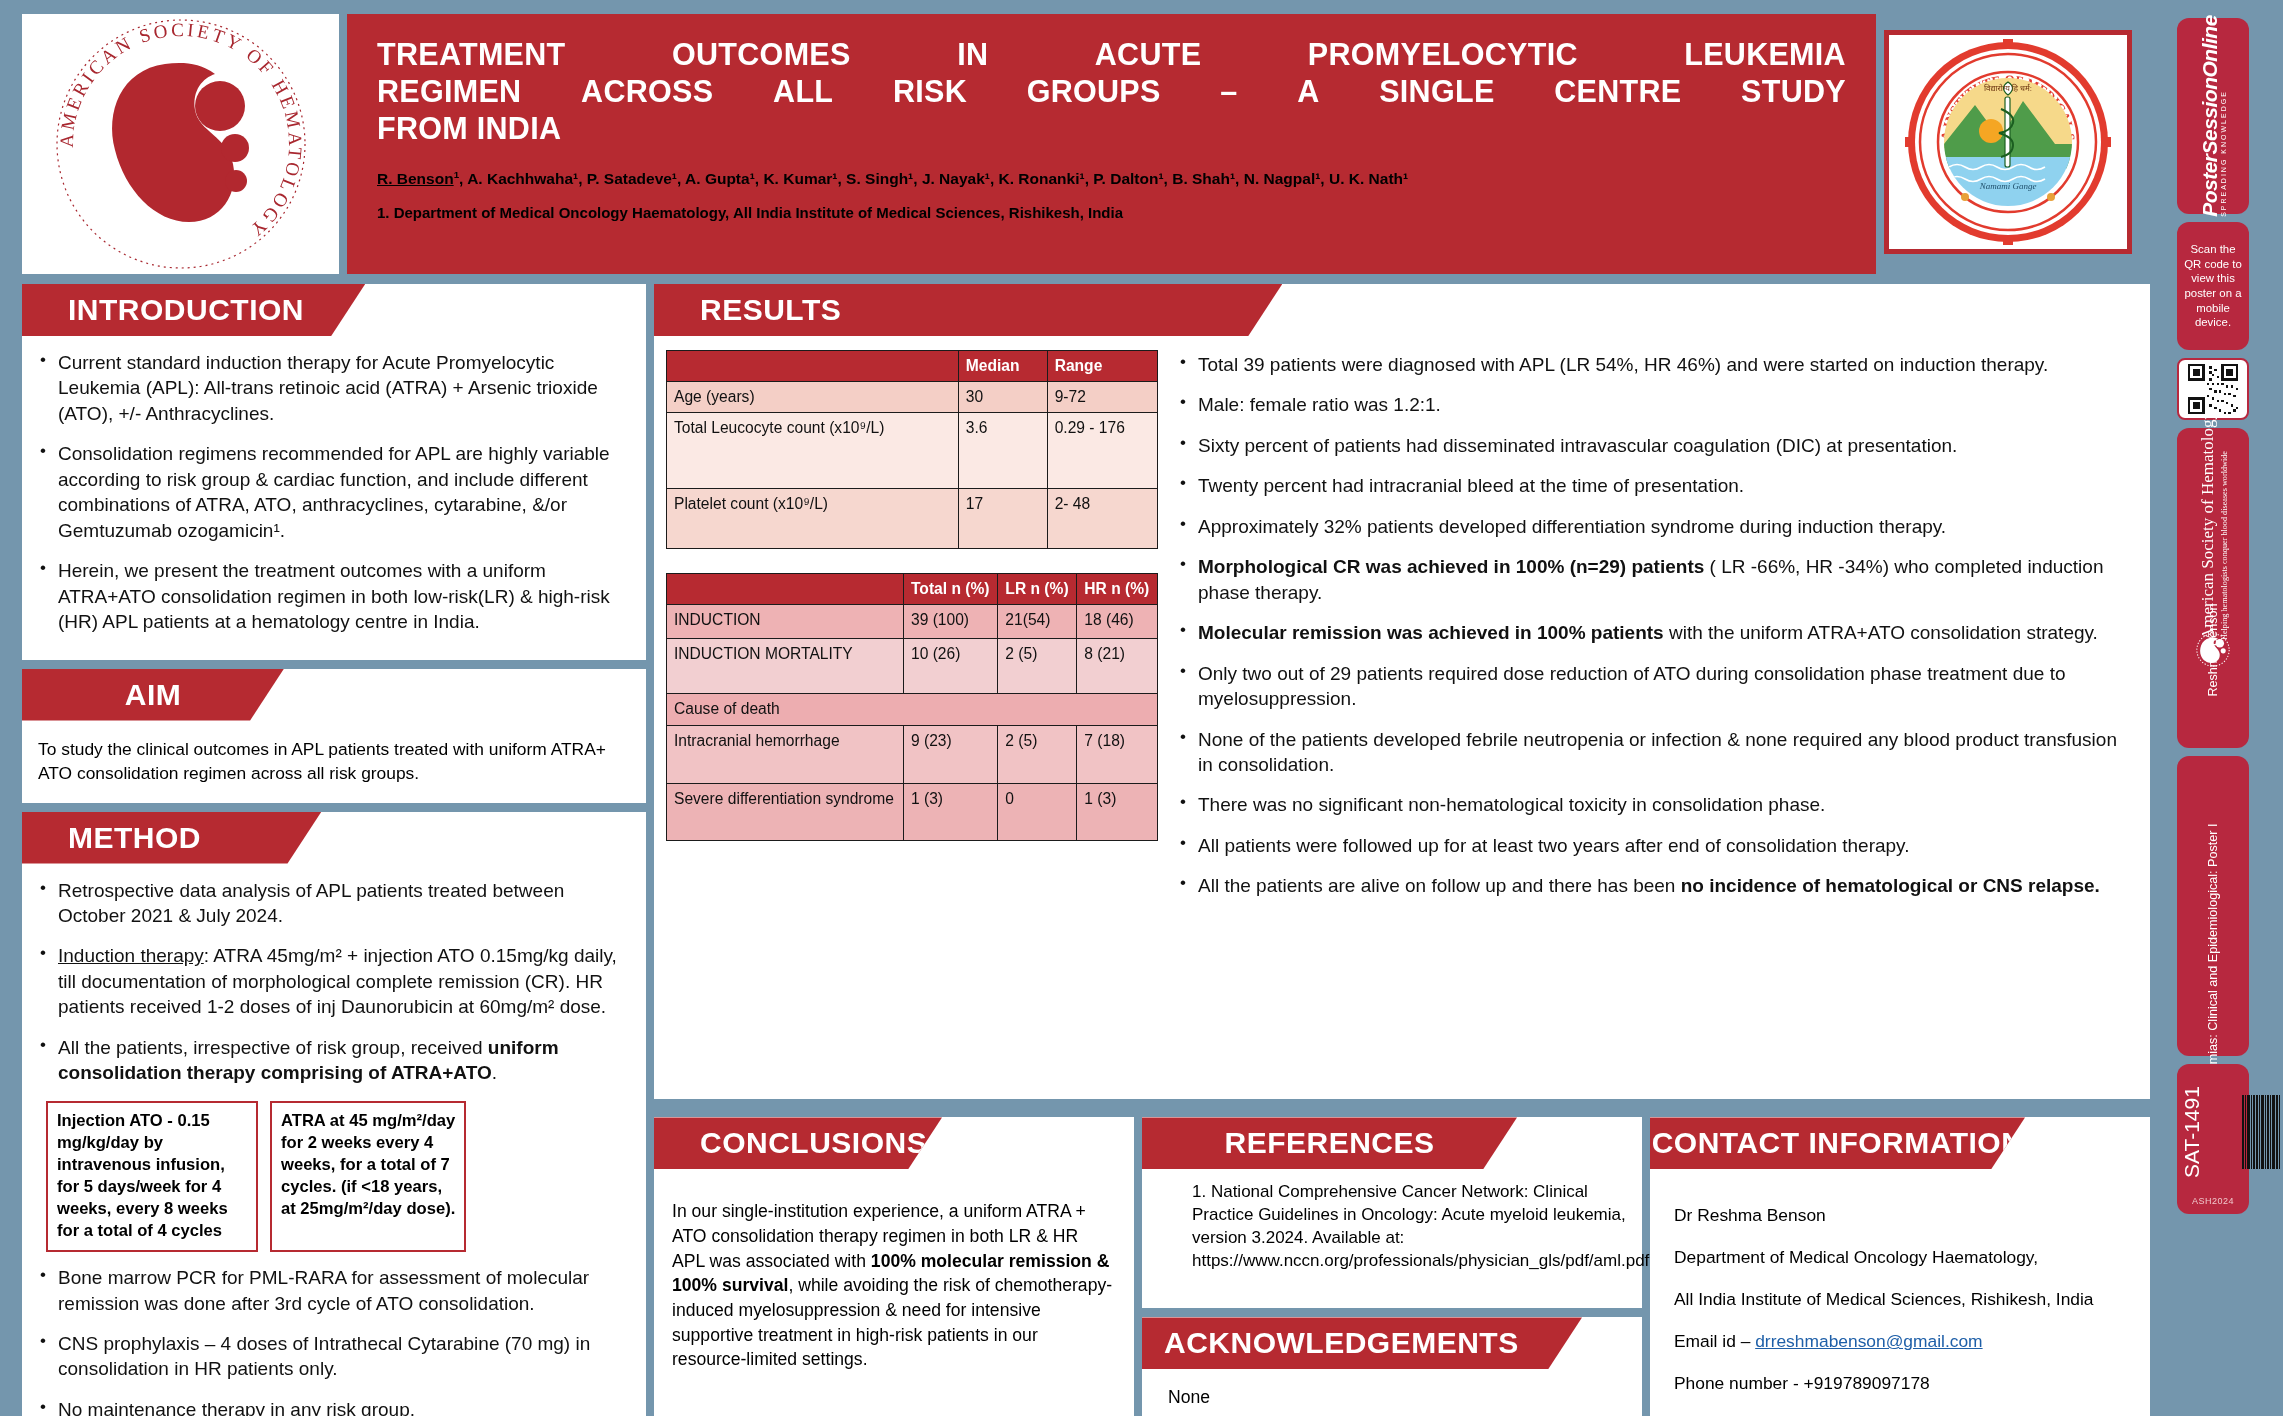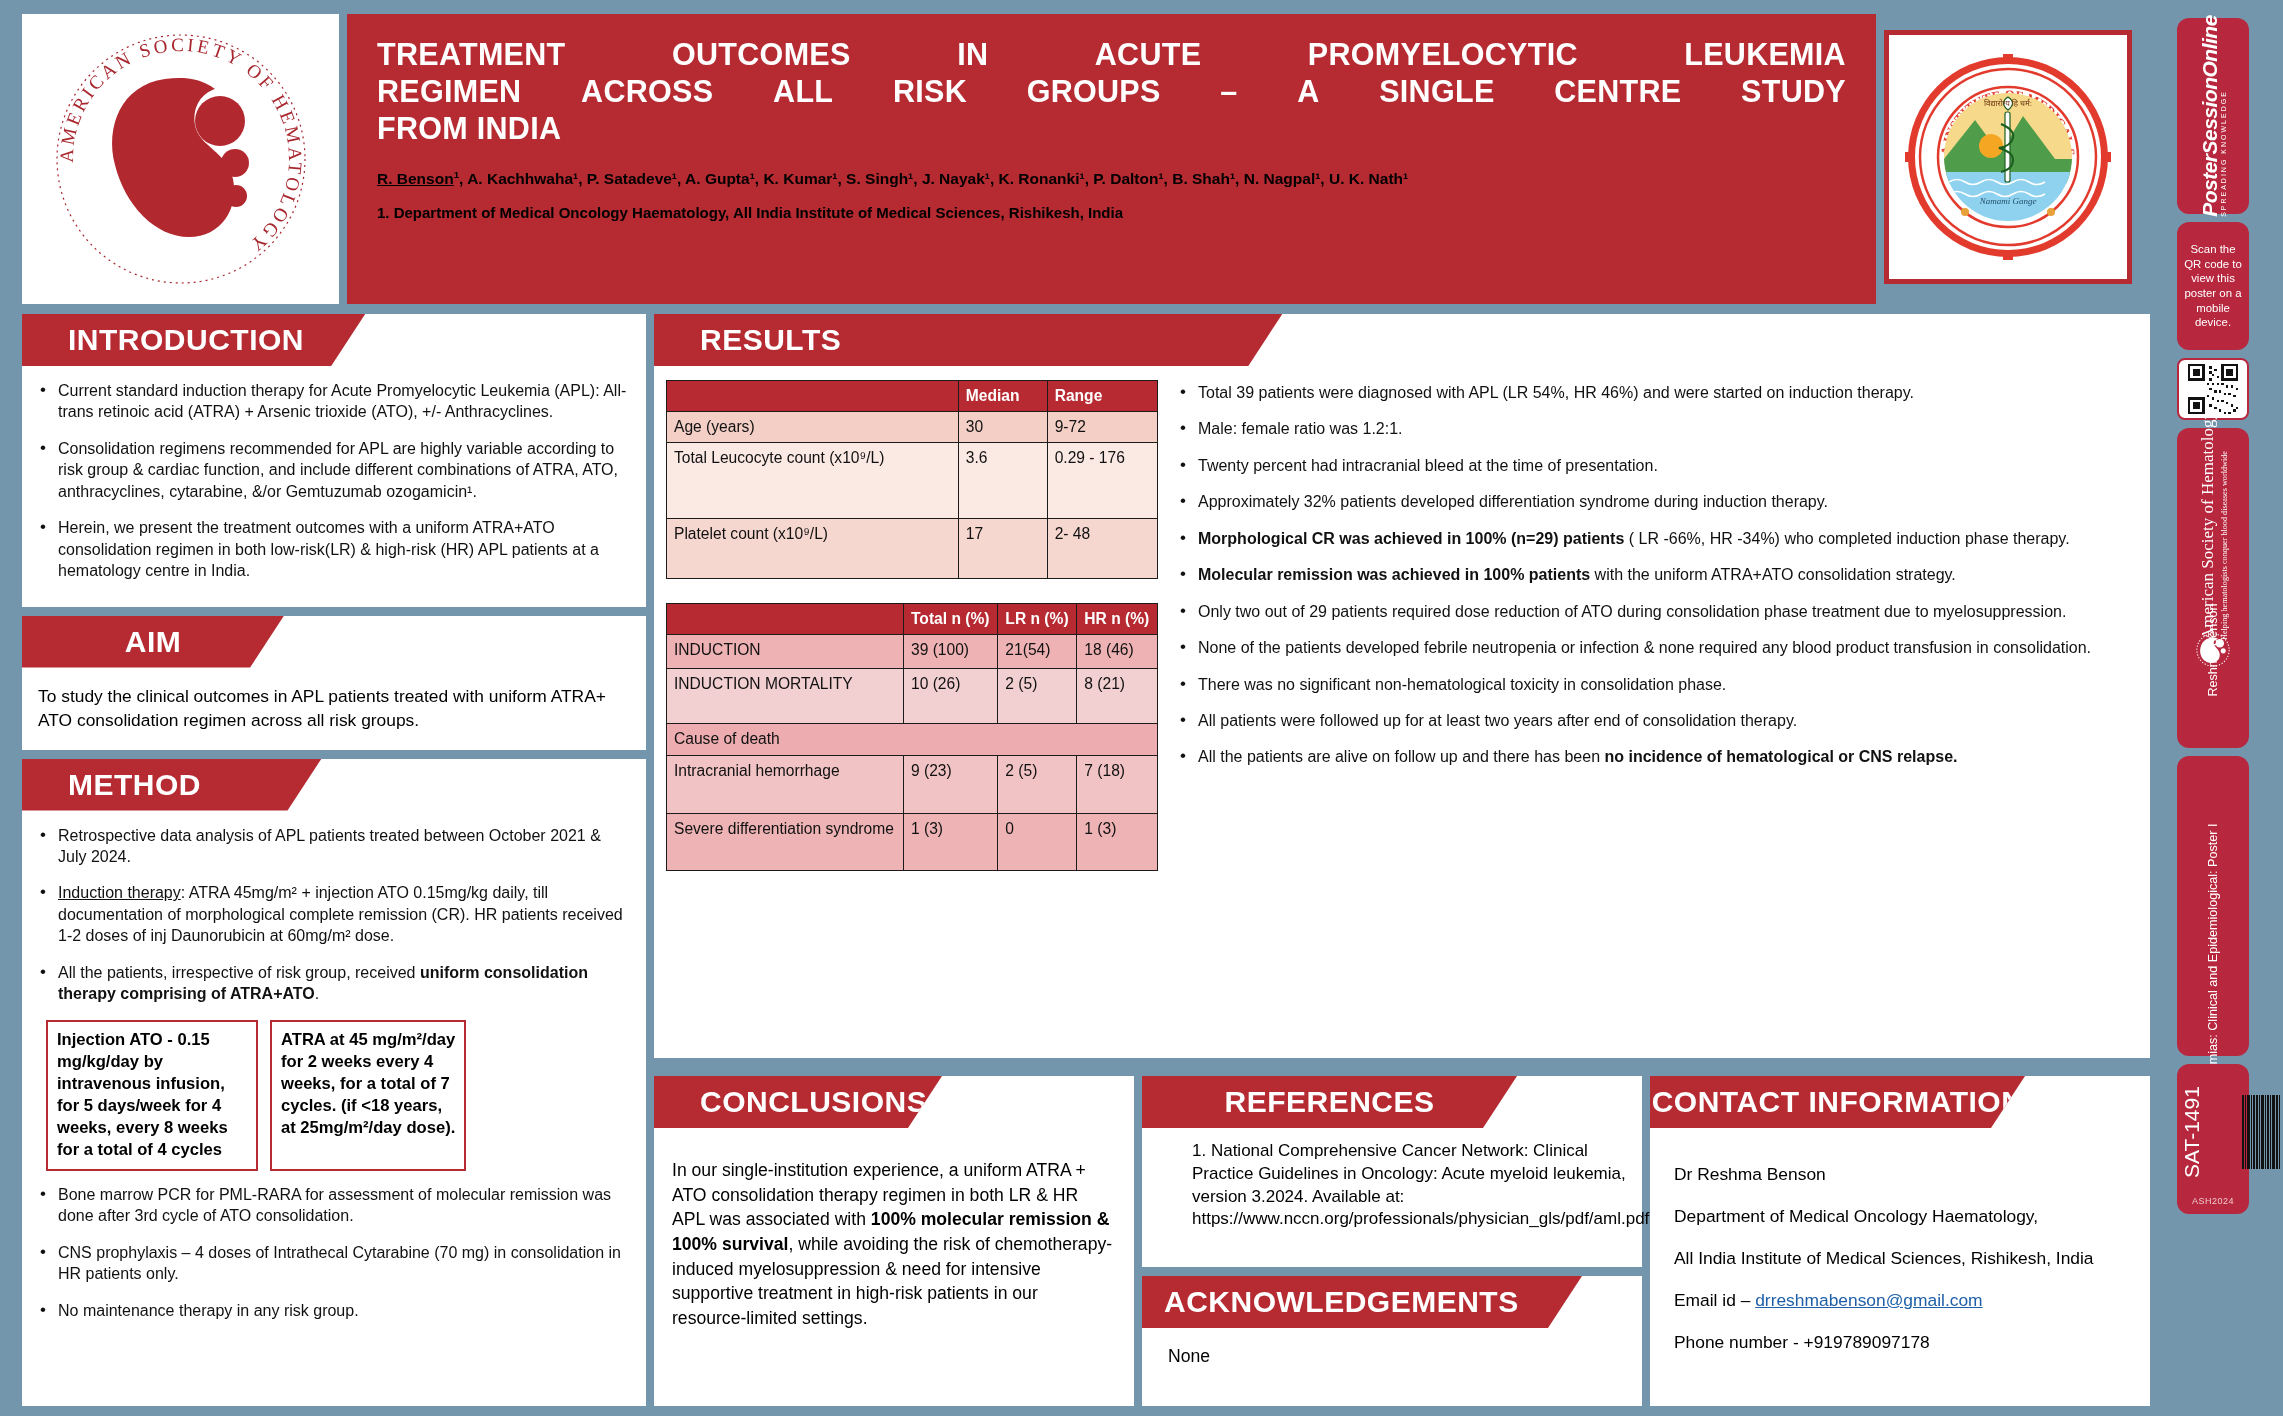--- a/index.html
+++ b/index.html
@@ -78,21 +78,21 @@
   .banner.w42 { width: 42%; }
   .banner.w60 { width: 60%; }
   .banner.w75 { width: 75%; }
   .banner.w88 { width: 88%; }
 
   .panel-body { padding: 14px 16px 10px 14px; }
 
   ul.bullets { list-style: none; }
   ul.bullets > li {
     position: relative; padding-left: 22px; margin-bottom: 15px;
-    font-size: 16px; line-height: 1.34; color: #111; text-align: left;
+    font-size: 19px; line-height: 1.34; color: #111; text-align: left;
   }
   ul.bullets > li:before {
     content: "•"; position: absolute; left: 4px; top: -1px; font-size: 17px;
   }
   .intro li { font-size: 17.4px; }
   .aim-text { font-size: 17.4px; line-height: 1.38; padding: 16px 18px 18px 16px; }
 
   .method li { margin-bottom: 11px; font-size: 17px; }
   b { font-weight: bold; }
   .uline { text-decoration: underline; }
@@ -395,20 +395,21 @@
                   <td>0</td>
                   <td>1 (3)</td>
                 </tr>
               </tbody>
                 </table>
             </div>
 
             <ul class="bullets res-bullets">
               <li><span> Total 39 patients were diagnosed with APL (LR 54%, HR 46%) and were started on induction  therapy.</span></li>
               <li><span>Male: female ratio was 1.2:1.</span></li>
+              <li><span>Sixty percent of patients had disseminated intravascular coagulation (DIC) at presentation.</span></li>
               <li><span>Twenty percent had intracranial bleed at the time of presentation.</span></li>
               <li><span>Approximately 32% patients developed differentiation syndrome during induction therapy.</span></li>
               <li><b>Morphological CR was achieved in 100% (n=29) patients</b><span> ( LR -66%, HR -34%) who completed induction phase therapy.</span></li>
               <li><b>Molecular remission was achieved in 100% patients</b><span> with the uniform ATRA+ATO consolidation strategy.</span></li>
               <li><span>Only two out of 29 patients required dose reduction of ATO during consolidation phase treatment due to myelosuppression.</span></li>
               <li><span>None of the patients developed febrile neutropenia or infection &amp; none required any blood product transfusion in consolidation.</span></li>
               <li><span>There was no significant non-hematological toxicity in consolidation phase.</span></li>
               <li><span>All patients were followed up for at least two years after end of consolidation therapy.</span></li>
               <li><span> All the patients are alive on follow up and there has been </span><b>no incidence of hematological or CNS relapse.</b></li>
             </ul>

